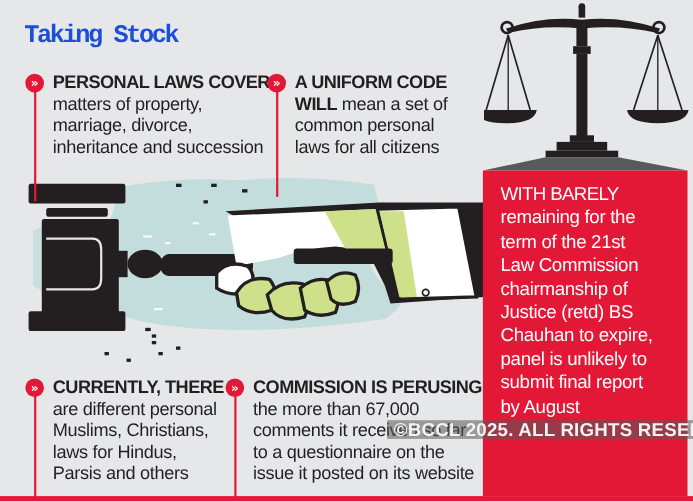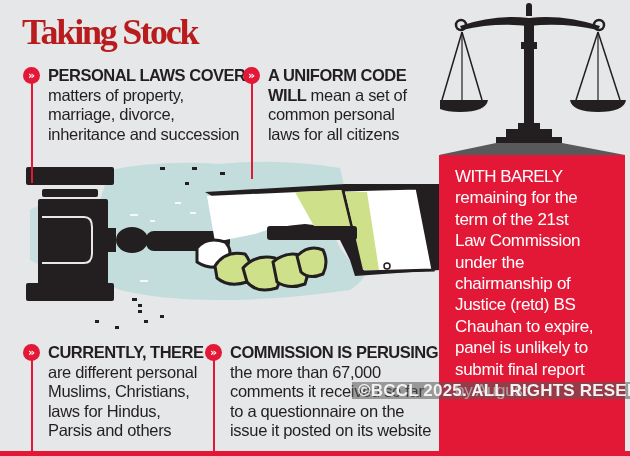--- a/index.html
+++ b/index.html
@@ -6,22 +6,22 @@
   body { width: 630px; height: 456px; overflow: hidden; background: #fff; }
   .canvas {
     position: relative; width: 630px; height: 456px;
     background: #e6e7e8; overflow: hidden;
     font-family: "DejaVu Sans", "Liberation Sans", sans-serif;
     color: #231f20;
   }
   .bottom-rule { position: absolute; left: 0; right: 0; bottom: 0; height: 5px; background: #e31837; }
   .title {
     position: absolute; left: 22px; top: 10px; margin: 0;
-    font-family: Liberation Serif, serif; font-weight: bold;
-    font-size: 36px; letter-spacing: -2.2px; color: #b91c1c; line-height: 44px;
+    font-family: Liberation Mono, monospace; font-weight: bold;
+    font-size: 23px; letter-spacing: -2.2px; color: #1d4ed8; line-height: 44px;
   }
   .bullet-block { position: absolute; }
   .bullet-icon {
     position: absolute; left: 0; top: 0;
     width: 17px; height: 17px; border-radius: 50%;
     background: #e31837; color: #fff;
     font-size: 11px; font-weight: bold; line-height: 17px; text-align: center;
   }
   .bullet-line { position: absolute; left: 8px; top: 16px; width: 2px; background: #e31837; }
   .bullet-text {
@@ -184,21 +184,20 @@
       <div>issue it posted on its website</div>
     </div>
   </div>
 
   <div class="red-panel"></div>
   <div class="red-text">
     <div class="lead">WITH BARELY</div>
     <div>remaining for the</div>
     <div>term of the 21st</div>
     <div>Law Commission</div>
-    <div>under the</div>
     <div>chairmanship of</div>
     <div>Justice (retd) BS</div>
     <div>Chauhan to expire,</div>
     <div>panel is unlikely to</div>
     <div>submit final report</div>
     <div>by August</div>
   </div>
 
   <div class="watermark">©BCCL 2025. ALL RIGHTS RESERVED.</div>
 

